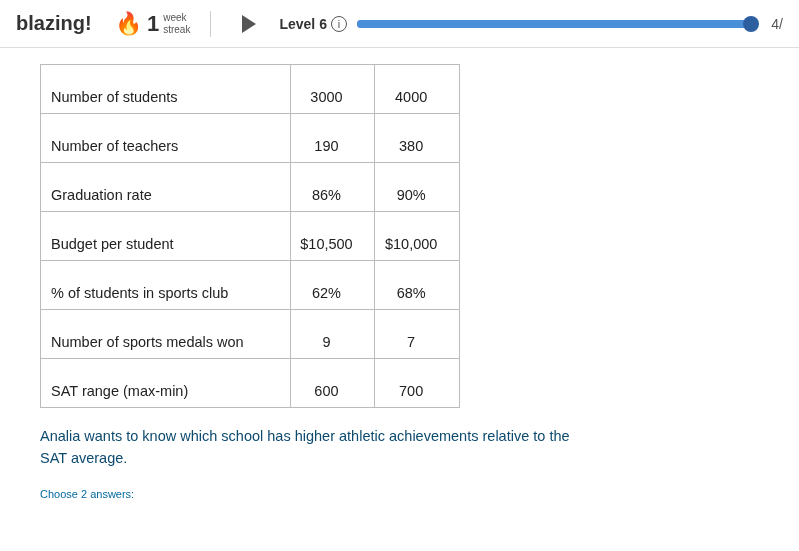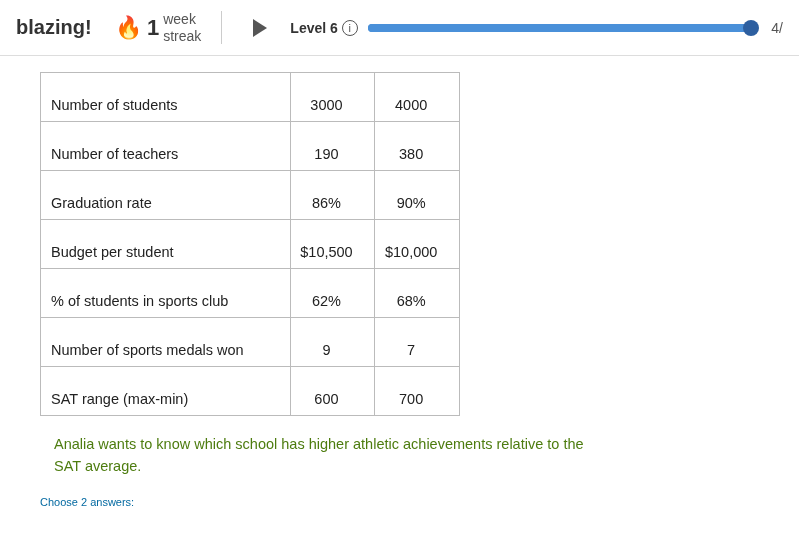--- a/index.html
+++ b/index.html
@@ -17,21 +17,21 @@
       font-size: 15px;
       color: #222;
     }
 
     .top-bar {
       display: flex;
       align-items: center;
       padding: 8px 16px;
       border-bottom: 1px solid #ddd;
       background: #fff;
-      height: 56px;
+      height: 48px;
     }
 
     .blazing-text {
       font-size: 20px;
       font-weight: bold;
       color: #333;
       margin-right: 24px;
     }
 
     .streak-container {
@@ -48,21 +48,21 @@
     }
 
     .streak-number {
       font-size: 22px;
       font-weight: bold;
       color: #333;
       margin-right: 4px;
     }
 
     .streak-label {
-      font-size: 14px;
+      font-size: 10px;
       color: #555;
       line-height: 1.2;
     }
 
     .play-btn {
       display: flex;
       align-items: center;
       justify-content: center;
       width: 28px;
       height: 28px;
@@ -159,25 +159,24 @@
     }
 
     .data-table td:nth-child(2),
     .data-table td:nth-child(3) {
       text-align: center;
       min-width: 80px;
     }
 
     .description-text {
       font-size: 14.5px;
-      color: #4d7c0f;
+      color: #0c4a6e;
       margin-bottom: 14px;
       line-height: 1.5;
       max-width: 560px;
-      margin-left: 14px;
     }
 
     .question-text {
       font-size: 14.5px;
       font-weight: bold;
       color: #222;
       margin-bottom: 14px;
       line-height: 1.5;
       max-width: 560px;
     }

